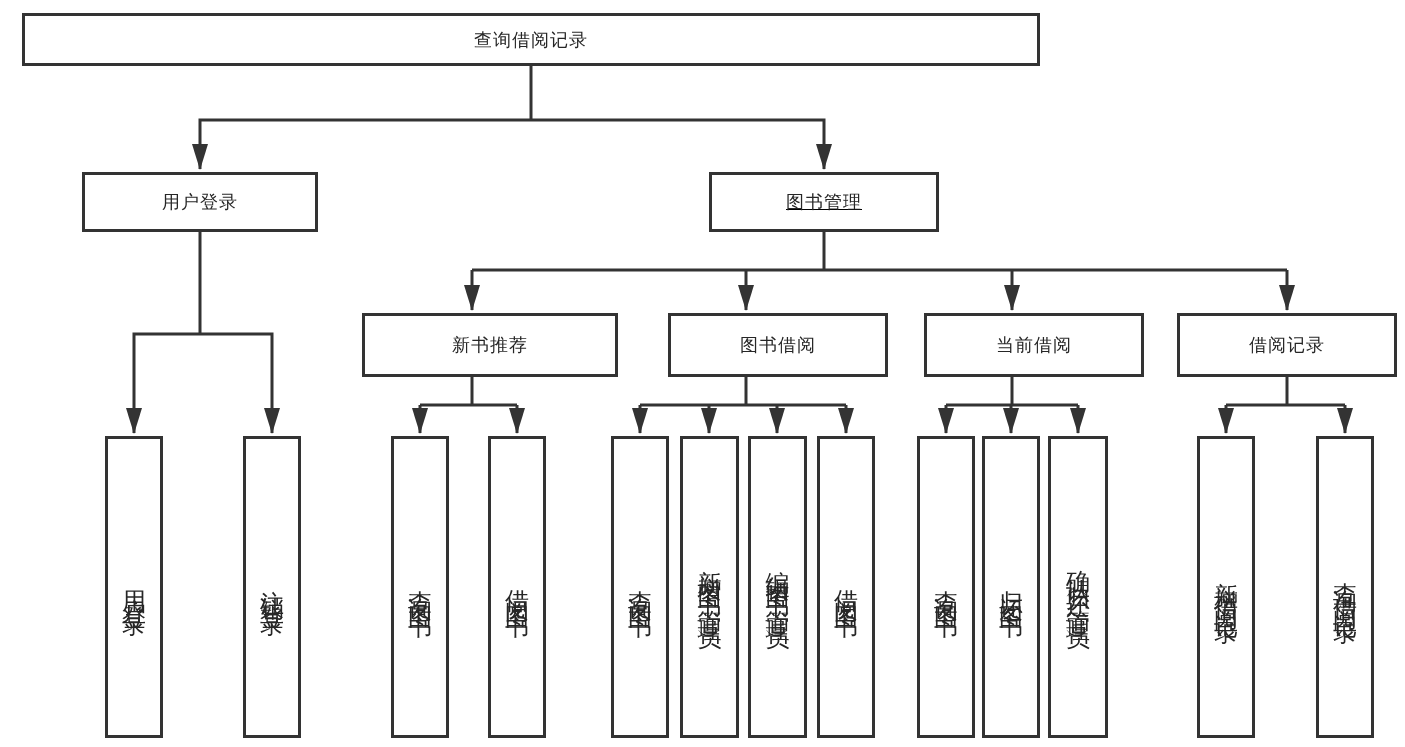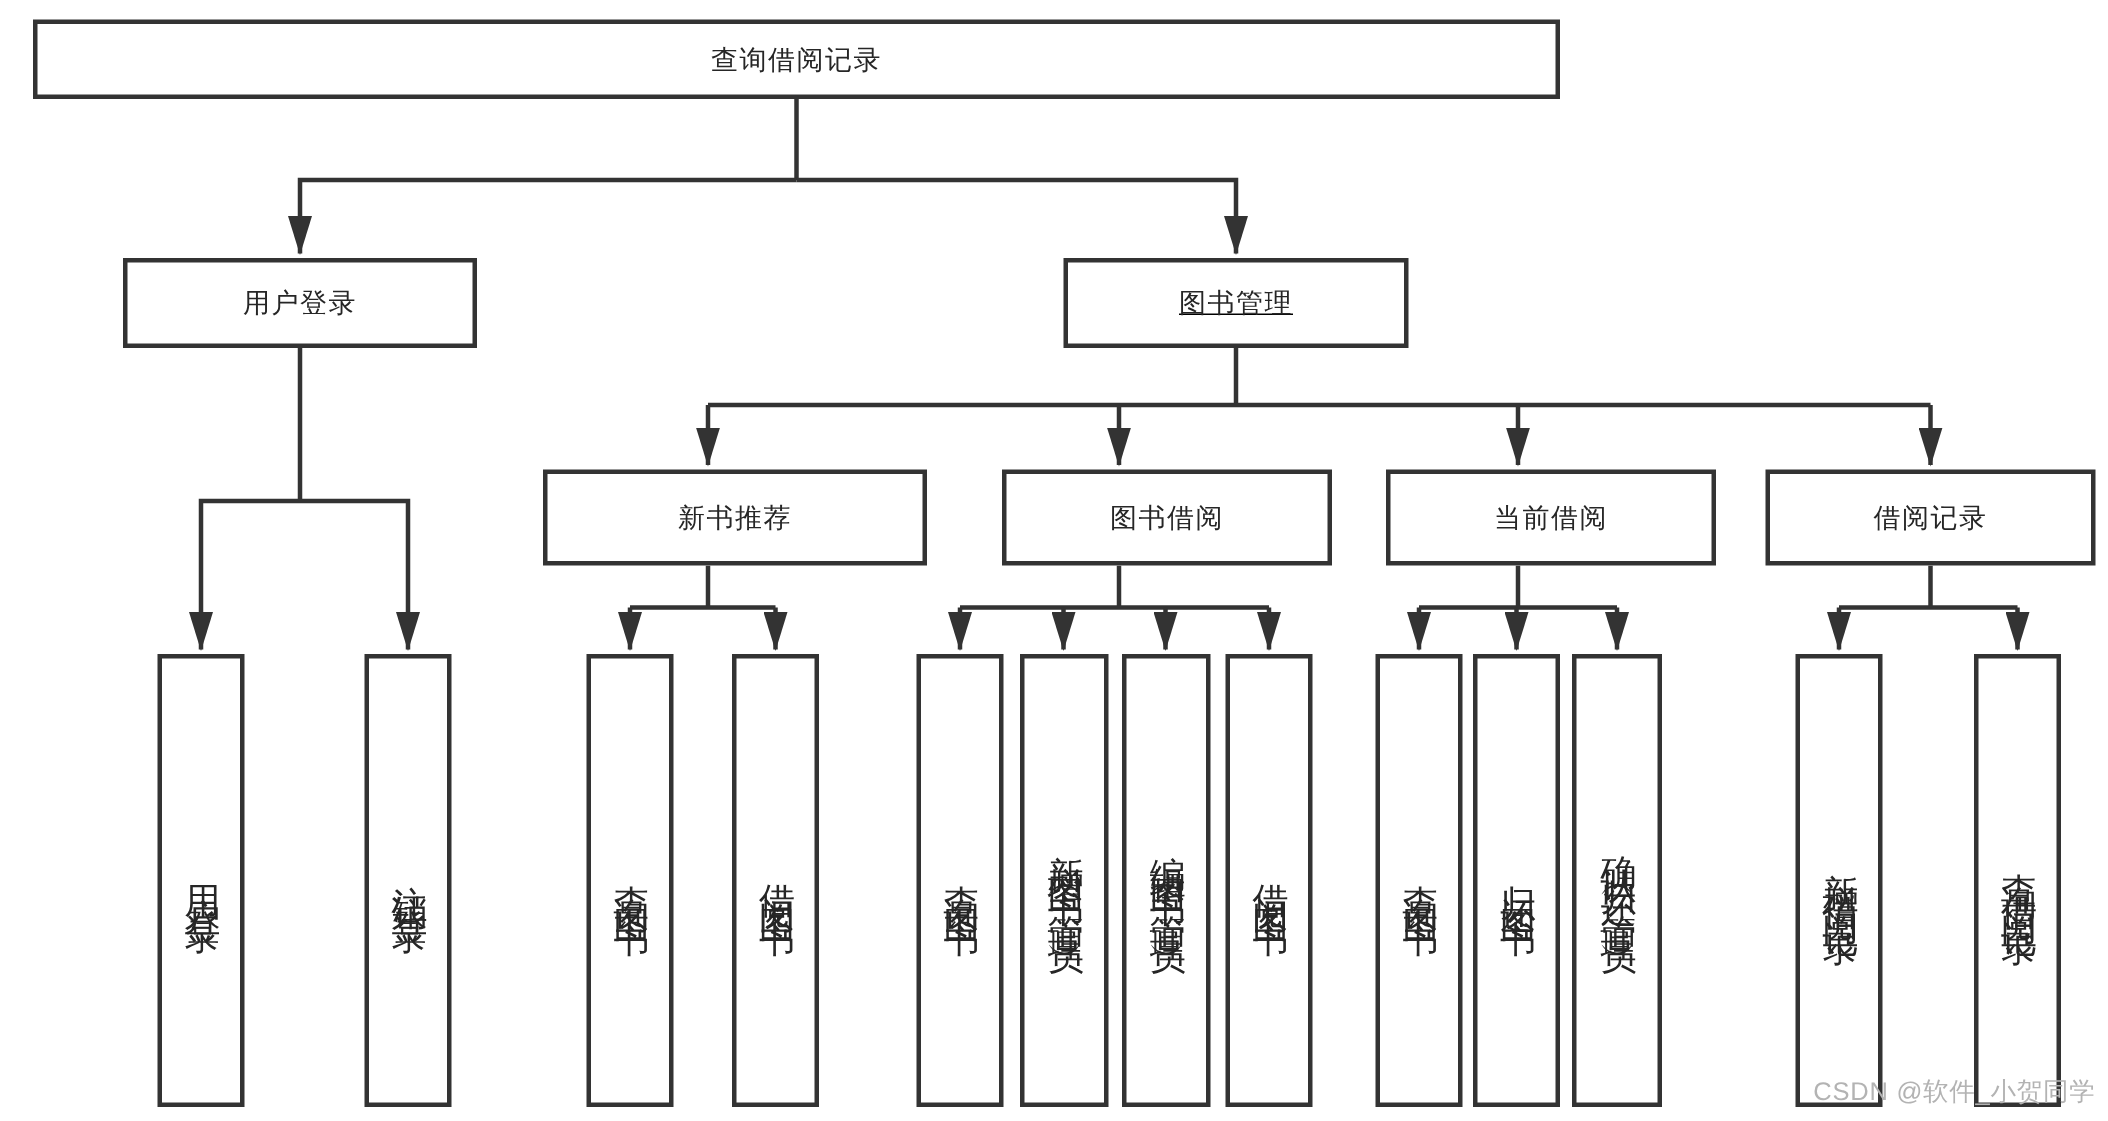--- a/index.html
+++ b/index.html
@@ -158,15 +158,14 @@
     <span class="lbl">确认归还（管理员）</span>
   </div>
 
   <div class="node leaf" style="left:1197px; top:436px; width:58px; height:302px;">
     <span class="lbl">新增借阅记录</span>
   </div>
   <div class="node leaf" style="left:1316px; top:436px; width:58px; height:302px;">
     <span class="lbl">查询借阅记录</span>
   </div>
 
-  <div class="watermark">CSDN @软件_小贺同学</div>
 
 </div>
 
 </body></html>

